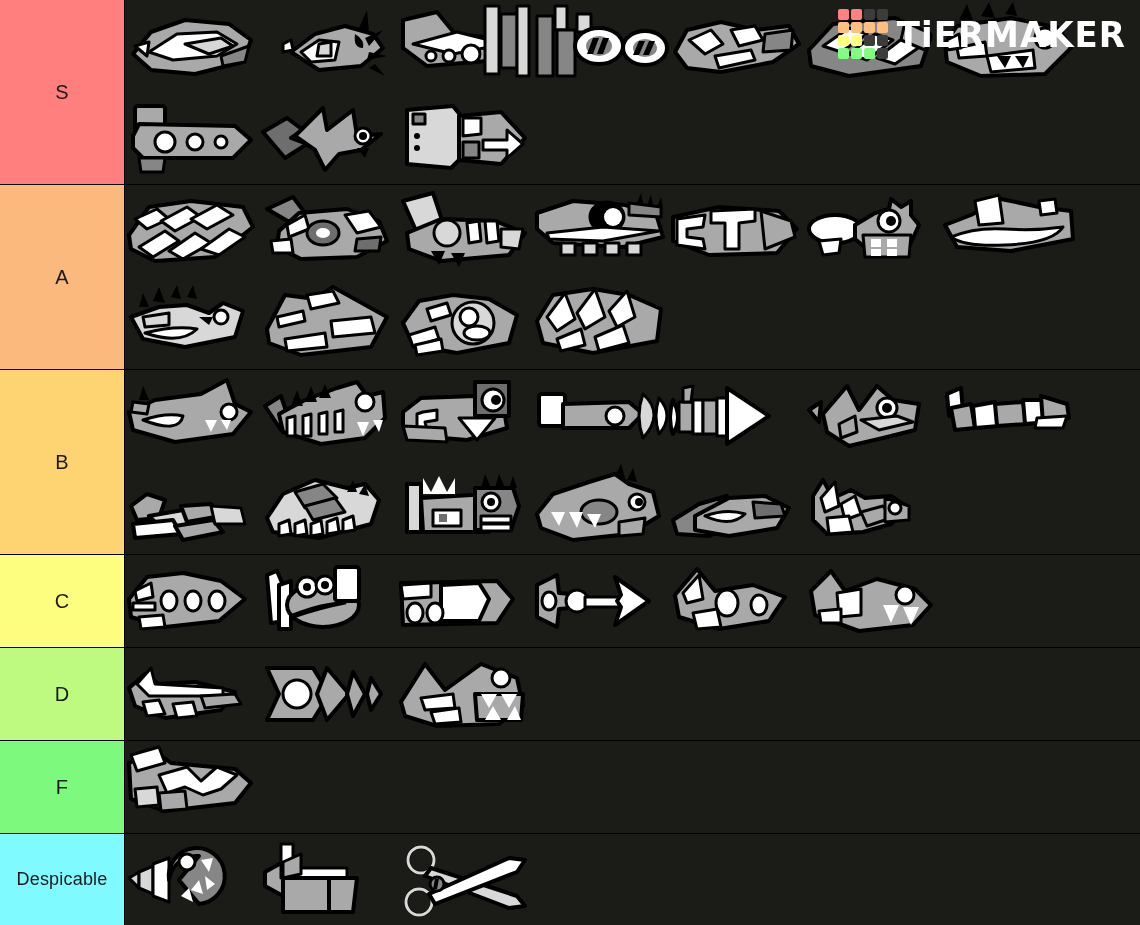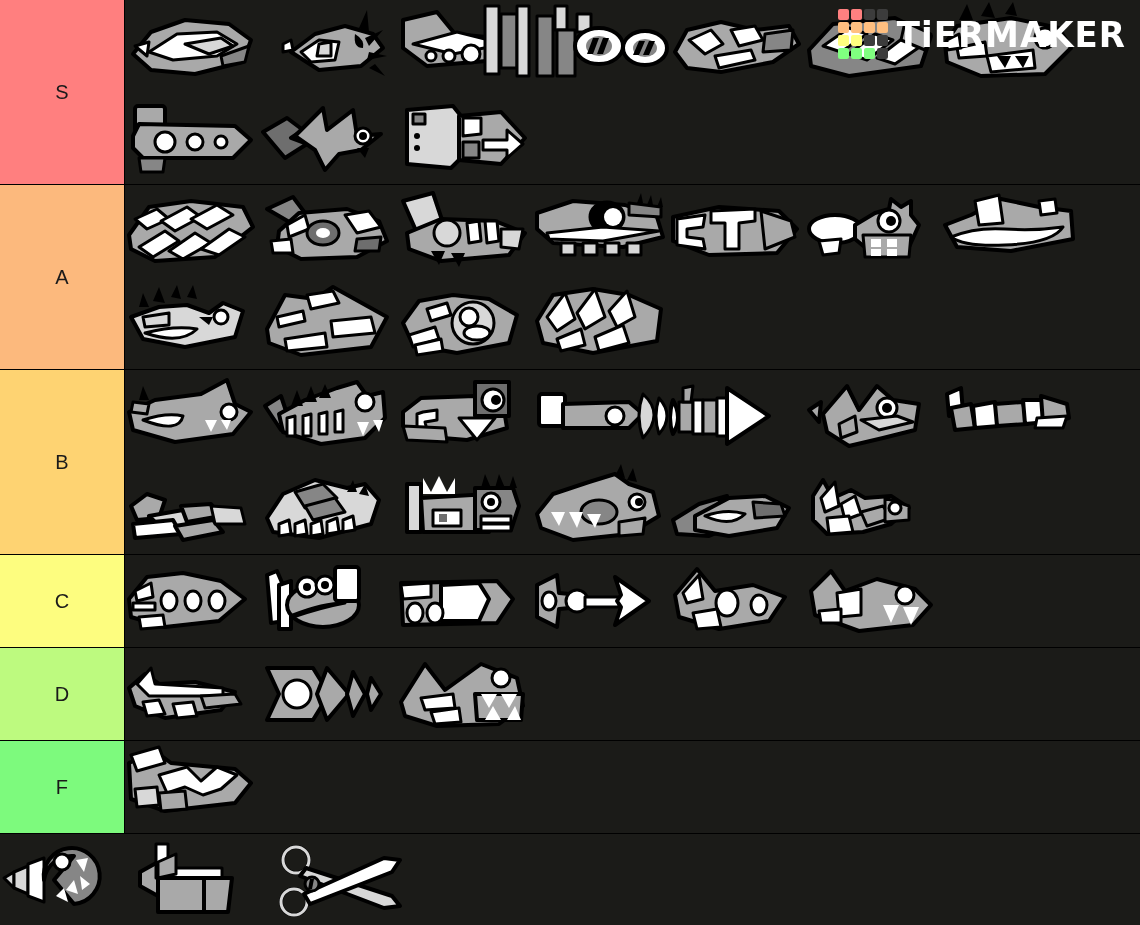--- a/index.html
+++ b/index.html
@@ -586,20 +586,21 @@
               <path stroke="#000" stroke-width="4" stroke-linejoin="round" fill="#a9a9a9" d="M4 22 L30 10 L46 22 L110 28 L126 42 L110 62 L40 70 L6 58 Z"></path>
    <path stroke="#000" stroke-width="3" stroke-linejoin="round" fill="#ffffff" d="M6 14 L34 6 L40 22 L12 30 Z"></path>
    <path stroke="#000" stroke-width="3" stroke-linejoin="round" fill="#ffffff" d="M34 34 L62 26 L76 40 L92 26 L112 34 L96 48 L78 54 L60 46 L42 52 Z"></path>
    <path stroke="#000" stroke-width="3" stroke-linejoin="round" fill="#d8d8d8" d="M10 48 L32 46 L34 64 L12 66 Z"></path>
    <path stroke="#000" stroke-width="3" stroke-linejoin="round" fill="#a9a9a9" d="M34 52 L60 50 L62 68 L36 70 Z"></path>
             </svg>
           </div>
         </div>
       </div>
       <div class="tier-row" style="min-height: 92px;">
+        <div class="tier-label" style="background: rgb(127, 250, 255); font-size: 18px;">Despicable</div>
         <div class="tier-items" style="min-height: 92px;">
           <div class="item-cell">
             <svg viewBox="0 0 136 92" xmlns="http://www.w3.org/2000/svg">
               <path stroke="#000" stroke-width="3" stroke-linejoin="round" fill="#d8d8d8" d="M4 44 L14 38 L14 54 Z"></path>
    <path stroke="#000" stroke-width="3" stroke-linejoin="round" fill="#d8d8d8" d="M14 38 L28 32 L28 60 L14 54 Z"></path>
    <path stroke="#000" stroke-width="3" stroke-linejoin="round" fill="#ffffff" d="M28 30 L44 24 L44 68 L28 62 Z"></path>
    <path stroke="#000" stroke-width="4" stroke-linejoin="round" fill="#868686" d="M44 46 A28 28 0 1 1 74 70 L54 46 L74 22 A28 28 0 0 0 44 46 Z"></path>
    <circle stroke="#000" stroke-width="3" stroke-linejoin="round" fill="#ffffff" cx="62" cy="28" r="8"></circle>
    <path fill="#ffffff" d="M76 26 L84 38 L88 24 Z M80 42 L90 50 L82 56 Z M66 56 L74 46 L78 60 Z M56 62 L64 54 L68 68 Z"></path>
             </svg>

